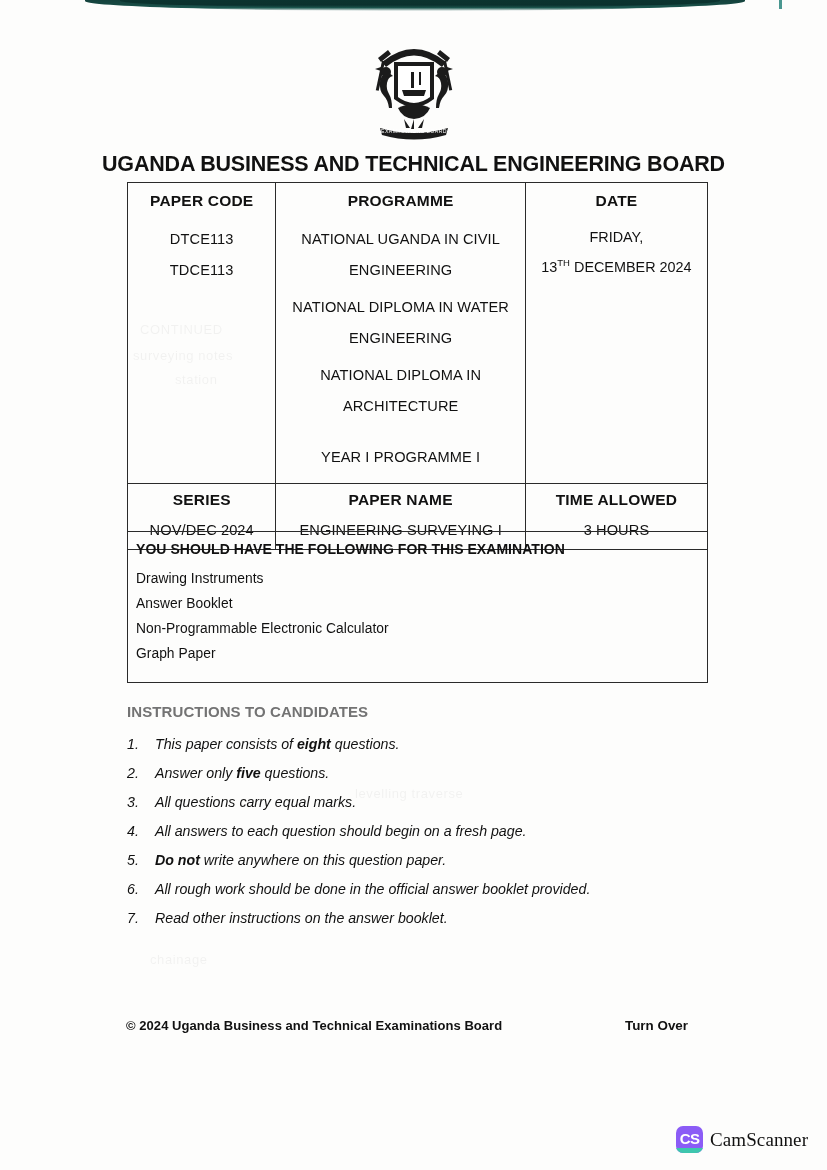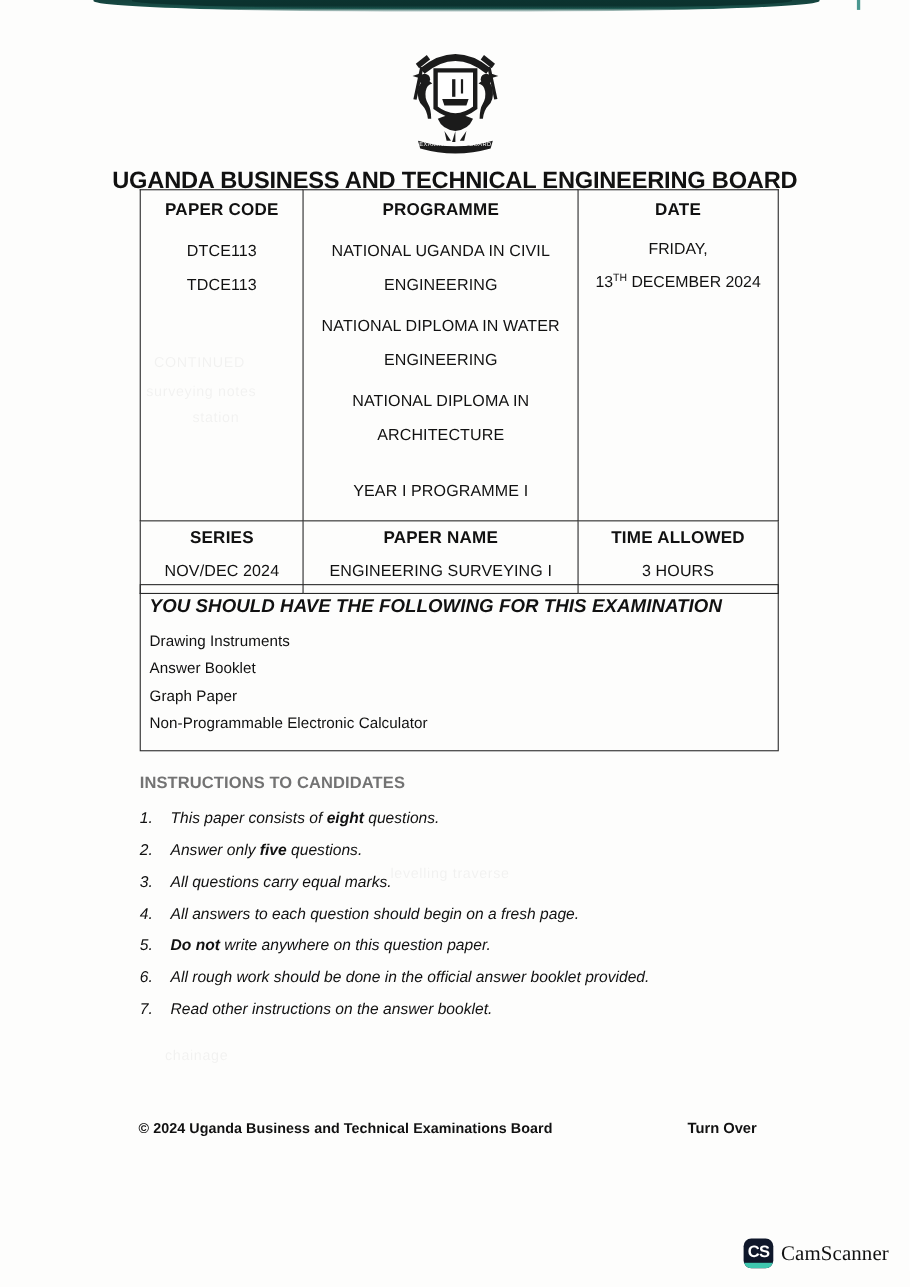--- a/index.html
+++ b/index.html
@@ -76,21 +76,21 @@
     font-weight: 700;
     letter-spacing: -0.2px;
     color: #111;
     font-family: "Liberation Sans", sans-serif;
   }
 
   
   .exam-table {
     position: absolute;
     left: 127px;
-    top: 172px;
+    top: 182px;
     width: 581px;
     border-collapse: collapse;
     table-layout: fixed;
   }
   .exam-table td {
     border: 1.4px solid #2a2a2a;
     vertical-align: top;
     padding: 0;
     color: #111;
   }
@@ -129,25 +129,24 @@
     position: absolute;
     left: 127px;
     top: 531px;
     width: 581px;
     height: 152px;
     border: 1.4px solid #2a2a2a;
     padding: 9px 0 0 8px;
     color: #111;
   }
   .req-title {
-    font-size: 17px;
+    font-size: 14px;
     font-weight: 700;
     letter-spacing: .05px;
     margin-bottom: 9px;
-    font-style: italic;
   }
   .req-item {
     font-size: 13.8px;
     line-height: 25px;
     letter-spacing: .05px;
   }
 
   
   .instr-title {
     position: absolute;
@@ -205,21 +204,21 @@
     left: 676px;
     top: 1126px;
     display: flex;
     align-items: center;
     gap: 7px;
   }
   .cam-mark {
     position: relative;
     width: 27px; height: 27px;
     border-radius: 7px;
-    background: #0f172a;
+    background: #8b5cf6;
     overflow: hidden;
     display: flex; align-items: center; justify-content: center;
   }
   .cam-mark .cs {
     color: #fff;
     font-size: 15px;
     font-weight: 700;
     letter-spacing: -0.6px;
     font-family: "Liberation Sans", sans-serif;
     line-height: 1;
@@ -343,22 +342,22 @@
         </div>
       </td>
     </tr>
   </tbody>
     </table>
 
   <div class="req-box">
     <div class="req-title">YOU SHOULD HAVE THE FOLLOWING FOR THIS EXAMINATION</div>
     <div class="req-item">Drawing Instruments</div>
     <div class="req-item">Answer Booklet</div>
+    <div class="req-item">Non-Programmable Electronic Calculator</div>
     <div class="req-item">Graph Paper</div>
-    <div class="req-item">Non-Programmable Electronic Calculator</div>
   </div>
 
   <div class="instr-title">INSTRUCTIONS TO CANDIDATES</div>
   <div class="instr-list">
     <div class="instr-row">
       <span class="instr-num">1.</span>
       <span class="instr-txt"><span>This paper consists of </span><b>eight</b><span> questions.</span></span>
     </div>
     <div class="instr-row">
       <span class="instr-num">2.</span>

